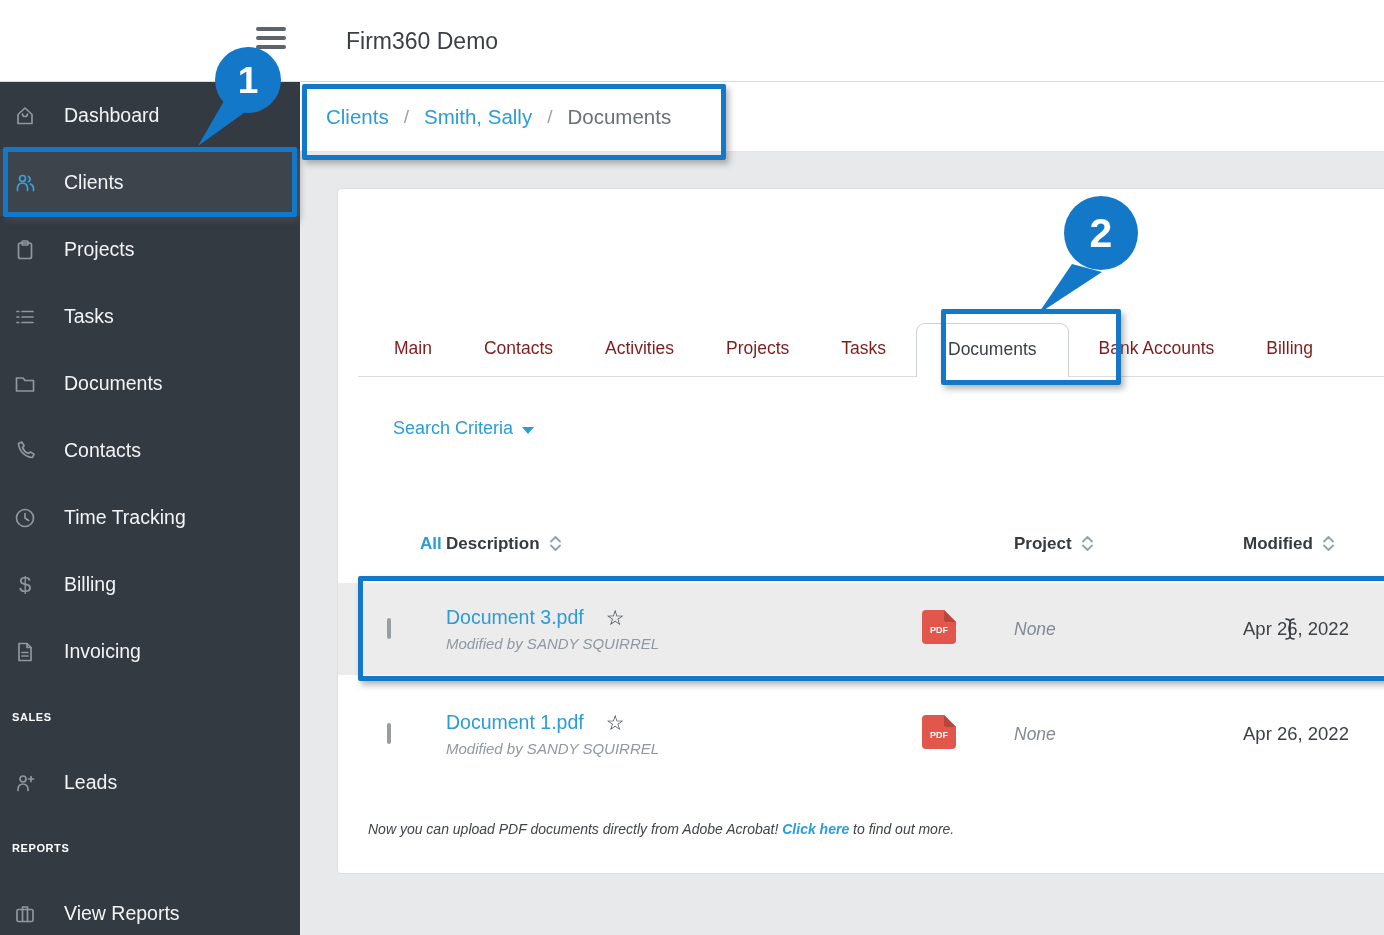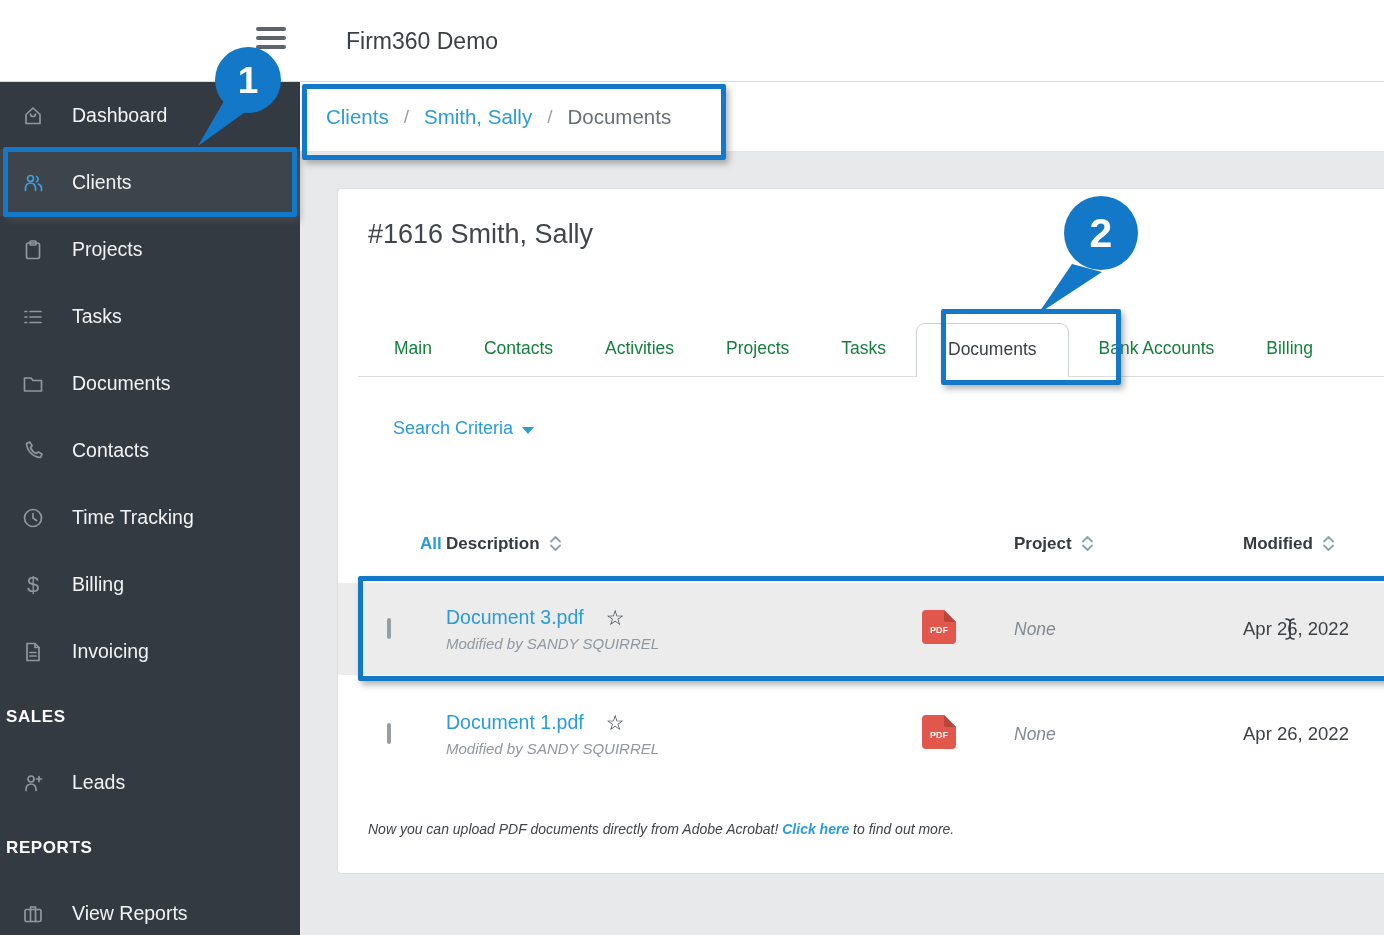--- a/index.html
+++ b/index.html
@@ -25,28 +25,28 @@
   .hamburger span { display:block; width:30px; height:3.5px; background:#5d646b; border-radius:2px; margin-bottom:5.5px; }
   .app-title { position:absolute; left:346px; top:28px; font-size:23px; color:#3b4046; }
 
   
   .sidebar {
     position:absolute; top:82px; left:0; width:300px; bottom:0;
     background: var(--sidebar-bg, #343a41); z-index:3; overflow:hidden;
   }
   .nav-item {
     height:67px; display:flex; align-items:center; gap:26px;
-    padding-left:20px; color:#f2f4f6; font-size:19.5px; cursor:pointer;
+    padding-left:12px; color:#f2f4f6; font-size:19.5px; cursor:pointer;
   }
   .nav-item .nicon { width:26px; height:26px; display:flex; align-items:center; justify-content:center; color:#8f979f; flex:0 0 26px; }
   .nav-item.active { background: var(--sidebar-active-bg, #3e444c); }
   .nav-item.active .nicon { color:#3da0dc; }
   .nav-section {
-    height:64px; display:flex; align-items:center; padding-left:6px;
-    color:#ffffff; font-size:17px; font-weight:700; letter-spacing:.6px;
+    height:64px; display:flex; align-items:center; padding-left:12px;
+    color:#ffffff; font-size:11px; font-weight:700; letter-spacing:.6px;
   }
   .nicon svg { stroke:currentColor; fill:none; stroke-width:1.7; stroke-linecap:round; stroke-linejoin:round; }
   .dollar-glyph { font-size:22px; color:#8f979f; font-weight:400; }
 
   
   .breadcrumb-bar {
     position:absolute; top:82px; left:300px; right:0; height:70px;
     background:#fff; border-bottom:1px solid #e2e4e6; z-index:1;
     display:flex; align-items:center; padding-left:26px;
   }
@@ -60,21 +60,21 @@
     position:absolute; left:337px; top:188px; width:1060px; height:686px;
     background:#fff; border:1px solid #dcdee0; border-radius:4px; z-index:1;
   }
   .client-heading { position:absolute; left:30px; top:30px; font-size:27px; color:#41464c; }
 
   .tabstrip {
     position:absolute; left:20px; right:0; top:131px; height:57px;
     display:flex; align-items:flex-end; padding-left:36px;
     border-bottom:1px solid #d9dbdd;
   }
-  .tab { font-size:17.5px; color:#15803d; padding:0 0 17px 0; margin-right:52px; cursor:pointer; white-space:nowrap; }
+  .tab { font-size:17.5px; color:#7f1d1d; padding:0 0 17px 0; margin-right:52px; cursor:pointer; white-space:nowrap; }
   .tab.active {
     background:#fff; color:#3b4046; border:1px solid #ccd1d5; border-bottom:none;
     border-radius:9px 9px 0 0; padding:15px 31px 17px 31px; margin-bottom:-1px; margin-right:30px; margin-left:-22px;
   }
 
   .search-criteria {
     position:absolute; left:55px; top:229px;
     color: var(--accent-blue, #2b9cd8); font-size:18px; cursor:pointer;
     display:flex; align-items:center; gap:9px;
   }
@@ -238,21 +238,20 @@
 
 <div class="breadcrumb-bar">
   <span class="crumb link">Clients</span>
   <span class="crumb-sep">/</span>
   <span class="crumb link">Smith, Sally</span>
   <span class="crumb-sep">/</span>
   <span class="crumb current">Documents</span>
 </div>
 
 <div class="card">
-  <div class="client-heading">#1616 Smith, Sally</div>
 
   <div class="tabstrip">
     <div class="tab">Main</div>
     <div class="tab">Contacts</div>
     <div class="tab">Activities</div>
     <div class="tab">Projects</div>
     <div class="tab">Tasks</div>
     <div class="tab active">Documents</div>
     <div class="tab">Bank Accounts</div>
     <div class="tab">Billing</div>

